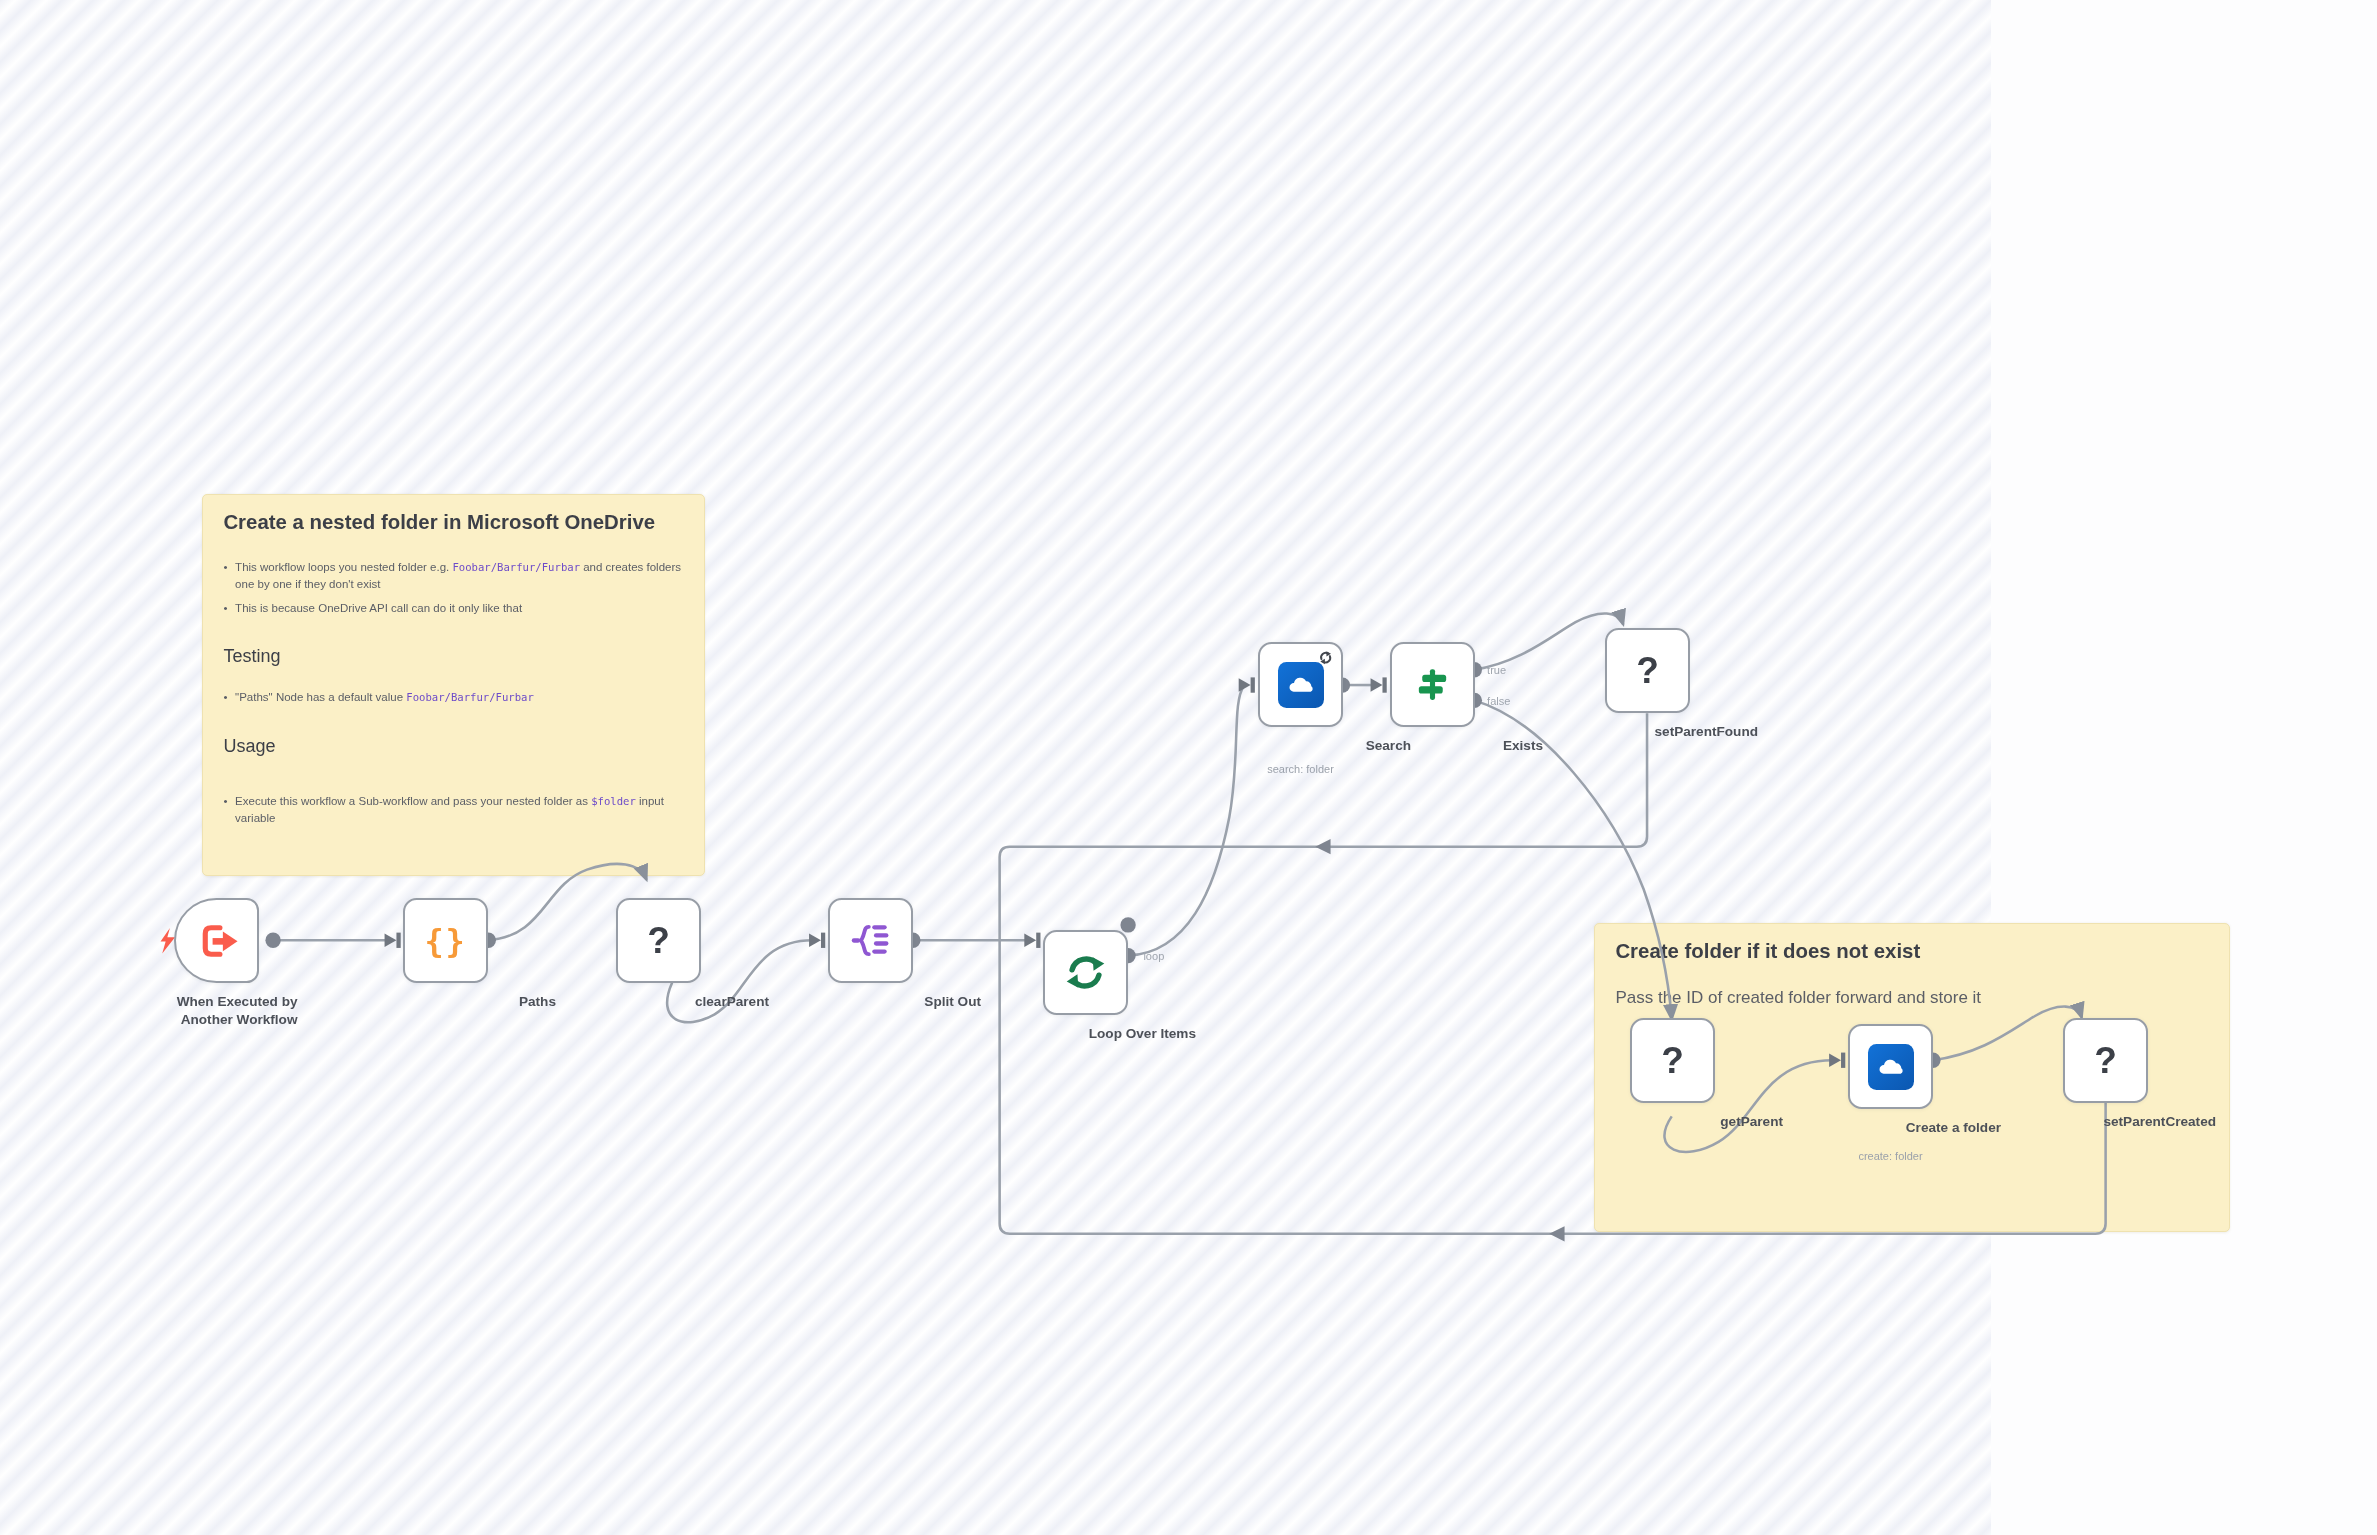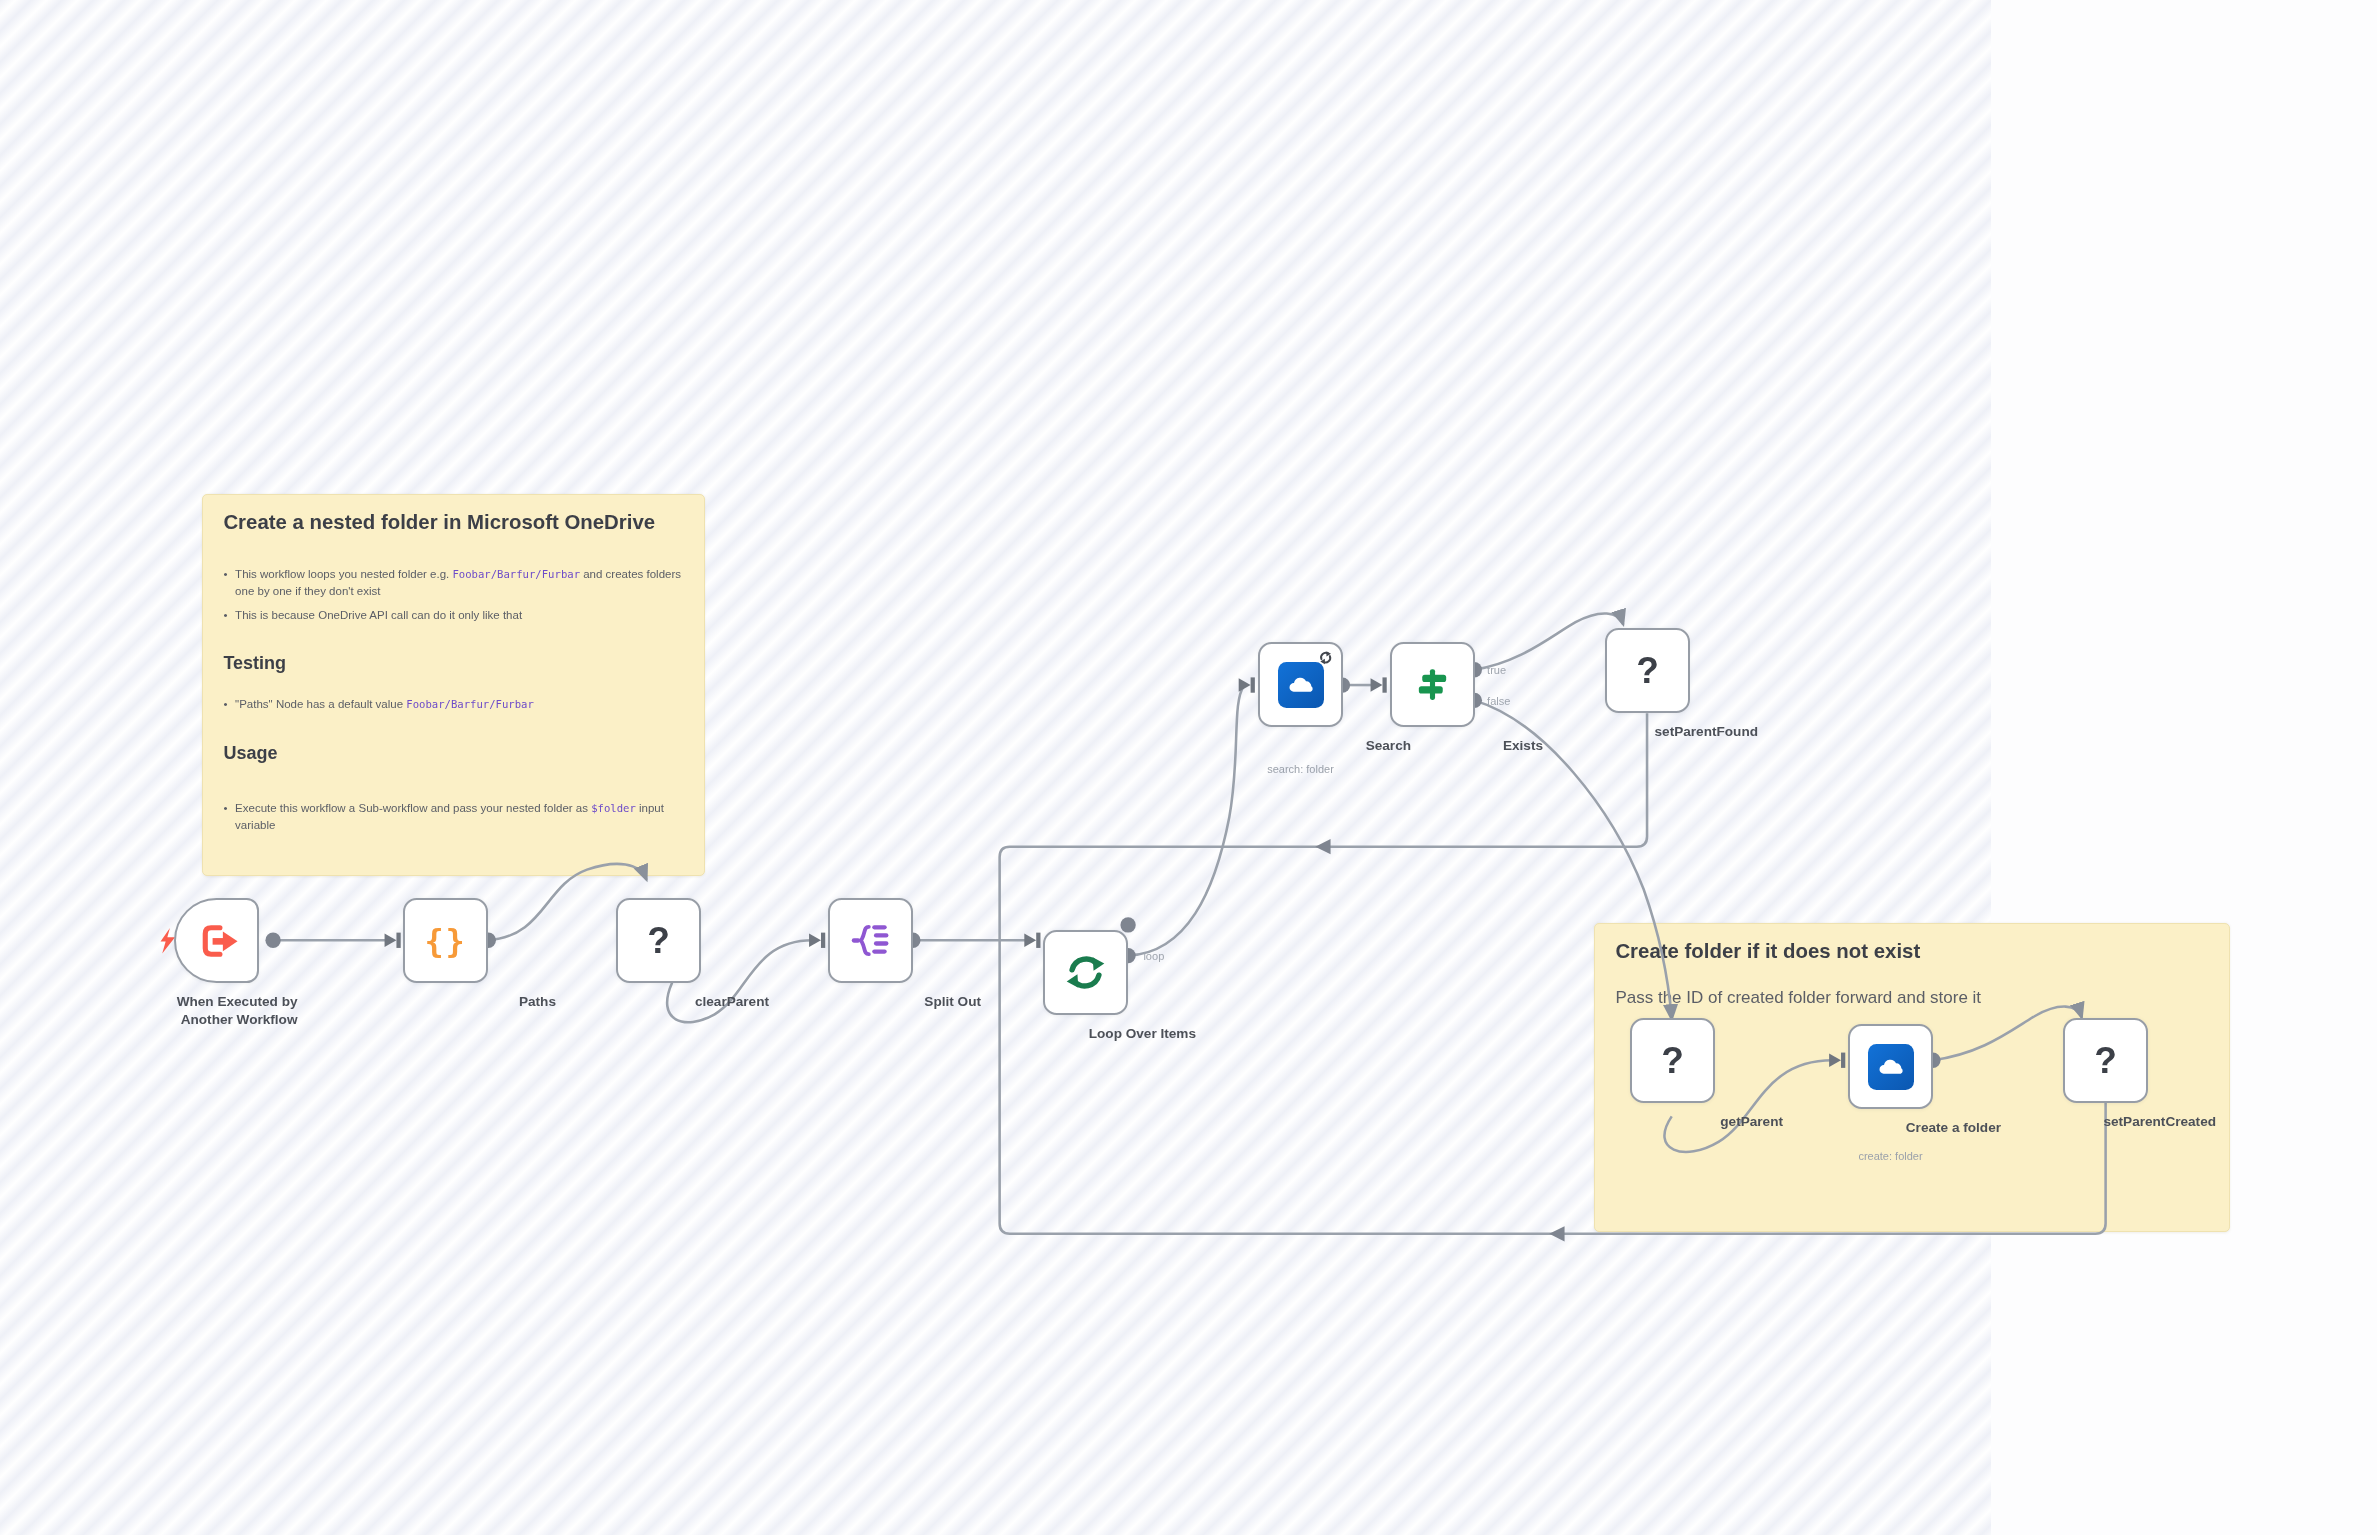--- a/index.html
+++ b/index.html
@@ -13,23 +13,23 @@
     background:repeating-linear-gradient(135deg,#eef0f7 0px,#ffffff 11px,#eef0f7 22px);
   }
   
   .sticky{
     position:absolute;z-index:1;
     background:#fbf0c7;border:0.9px solid #efe2b0;border-radius:5.1px;
     box-shadow:0 0.9px 2.6px rgba(120,110,60,.10);
     padding:15.3px 20.4px;box-sizing:border-box;color:#5b5e66;
   }
   .sticky h1{font-size:20.4px;line-height:1.25;margin:0 0 5.1px 0;color:#3c3f47;font-weight:700;}
-  .sticky h2{font-size:18px;margin:29px 0 8.5px 0;color:#3c3f47;font-weight:700;}
+  .sticky h2{font-size:18px;margin:29px 0 8.5px 0;color:#3c3f47;font-weight:400;}
   .sticky .body-text{font-size:17px;line-height:1.5;margin-top:6.8px;}
-  .bullets{margin-top:30px;}
+  .bullets{margin-top:23px;}
   .bullet{display:flex;gap:7.7px;font-size:11.5px;line-height:1.5;margin:6.8px 0;max-width:459px;}
   .bullet::before{content:"•";color:#5b5e66;flex:0 0 auto;}
   .code{font-family:"DejaVu Sans Mono",monospace;color:#6d4bc9;font-size:10.6px;}
   
   #edges{position:absolute;left:0;top:0;z-index:2;}
   .edge{stroke:#9aa1ab;stroke-width:3;fill:none;}
   .port{fill:#7f8590;}
   .in-hw{fill:#70767f;}
   .port-label{font-family:"Liberation Sans",sans-serif;font-size:13px;fill:#a0a6af;}
   

